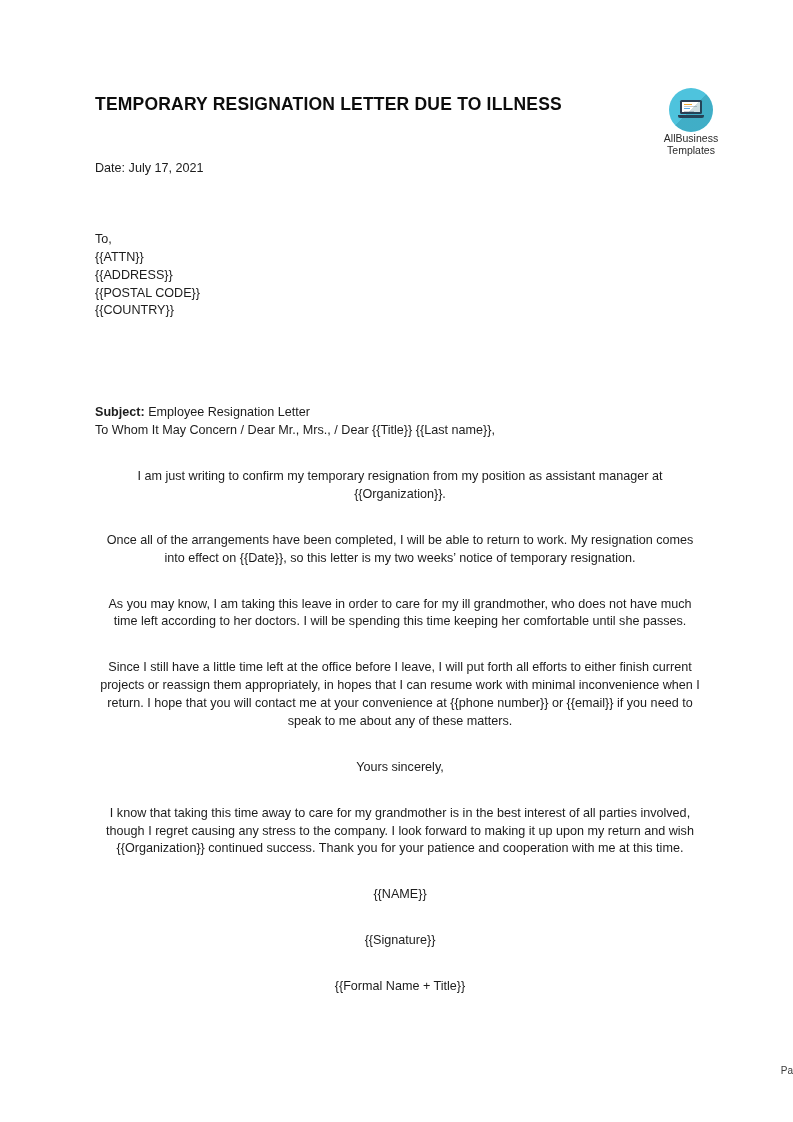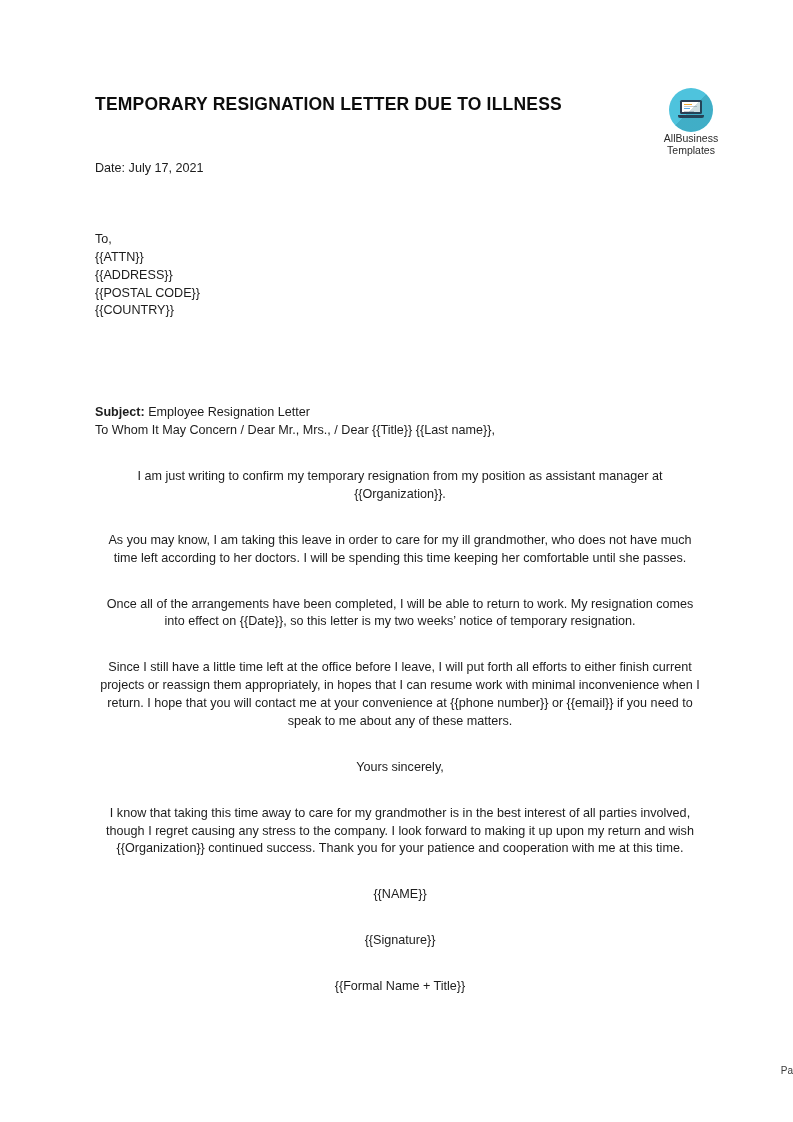--- a/index.html
+++ b/index.html
@@ -240,23 +240,23 @@
     </div>
 
     <div class="subject-line">
       <span class="subject-label">Subject:</span><span class="subject-value"> </span><span class="subject-value">Employee Resignation Letter</span>
     </div>
 
     <p class="para salutation">To Whom It May Concern / Dear Mr., Mrs., / Dear {{Title}} {{Last name}},</p>
 
     <p class="para body-start">I am just writing to confirm my temporary resignation from my position as assistant manager at {{Organization}}.</p>
 
+    <p class="para">Once all of the arrangements have been completed, I will be able to return to work. My resignation comes into effect on {{Date}}, so this letter is my two weeks’ notice of temporary resignation.</p>
+
     <p class="para">As you may know, I am taking this leave in order to care for my ill grandmother, who does not have much time left according to her doctors. I will be spending this time keeping her comfortable until she passes.</p>
-
-    <p class="para">Once all of the arrangements have been completed, I will be able to return to work. My resignation comes into effect on {{Date}}, so this letter is my two weeks’ notice of temporary resignation.</p>
 
     <p class="para">Since I still have a little time left at the office before I leave, I will put forth all efforts to either finish current projects or reassign them appropriately, in hopes that I can resume work with minimal inconvenience when I return. I hope that you will contact me at your convenience at {{phone number}} or {{email}} if you need to speak to me about any of these matters.</p>
 
     <p class="para closing">Yours sincerely,</p>
 
     <p class="para">I know that taking this time away to care for my grandmother is in the best interest of all parties involved, though I regret causing any stress to the company. I look forward to making it up upon my return and wish {{Organization}} continued success. Thank you for your patience and cooperation with me at this time.</p>
 
     <p class="para sig-name">{{NAME}}</p>
 
     <p class="para sig-placeholder">{{Signature}}</p>

